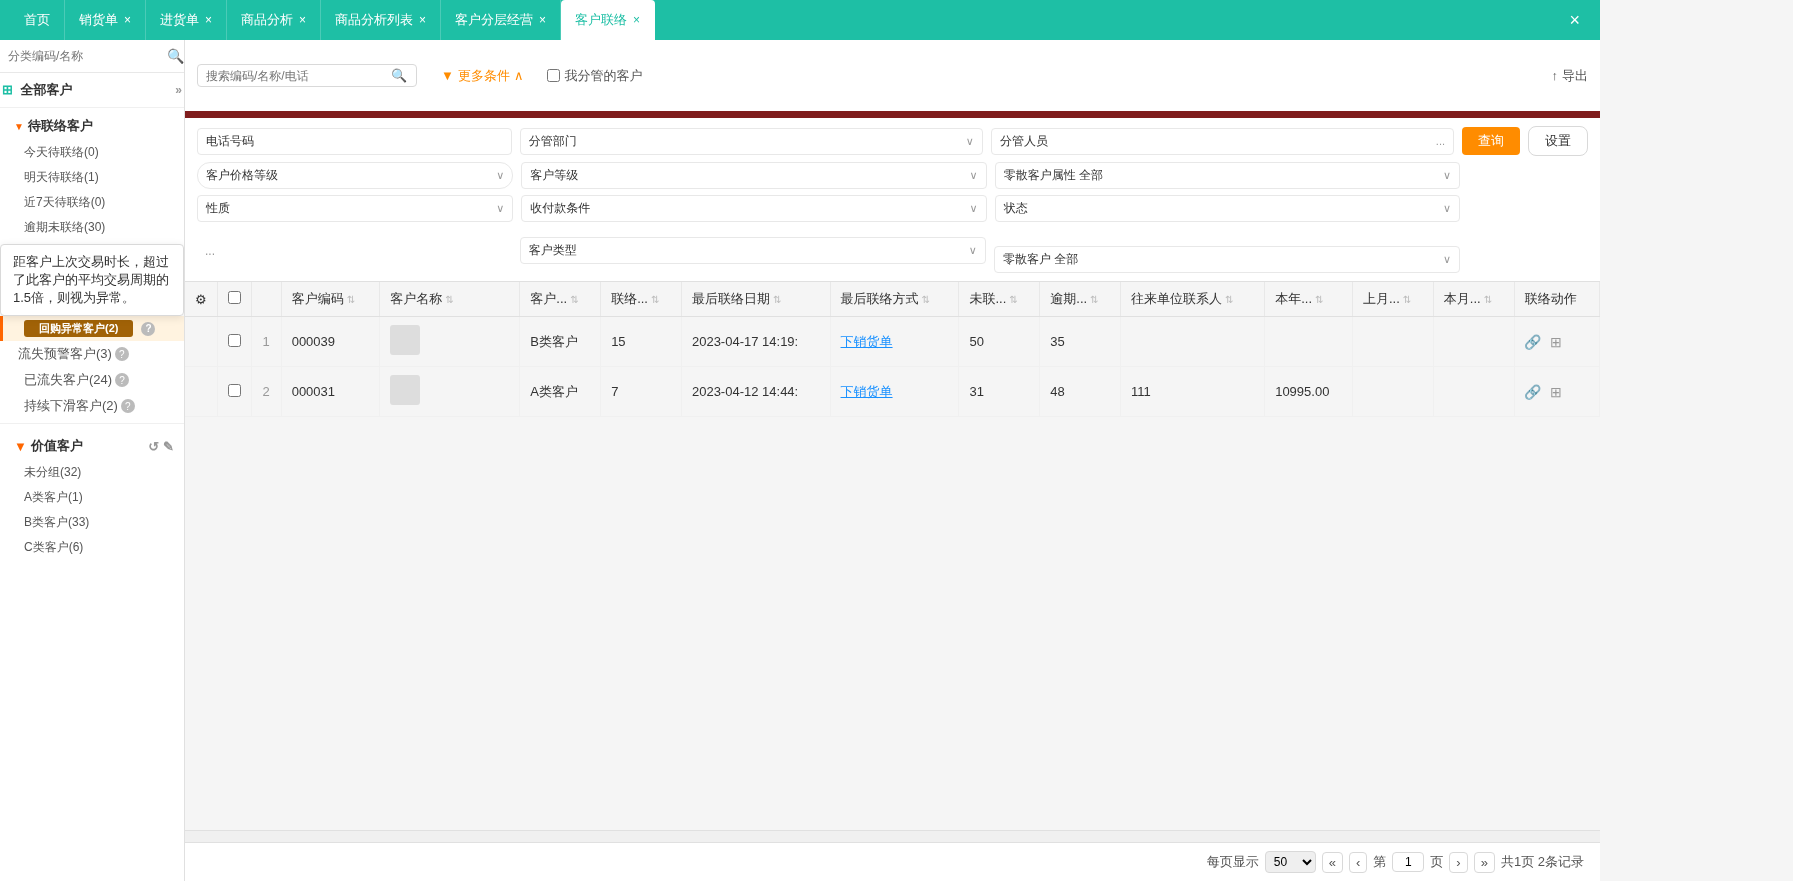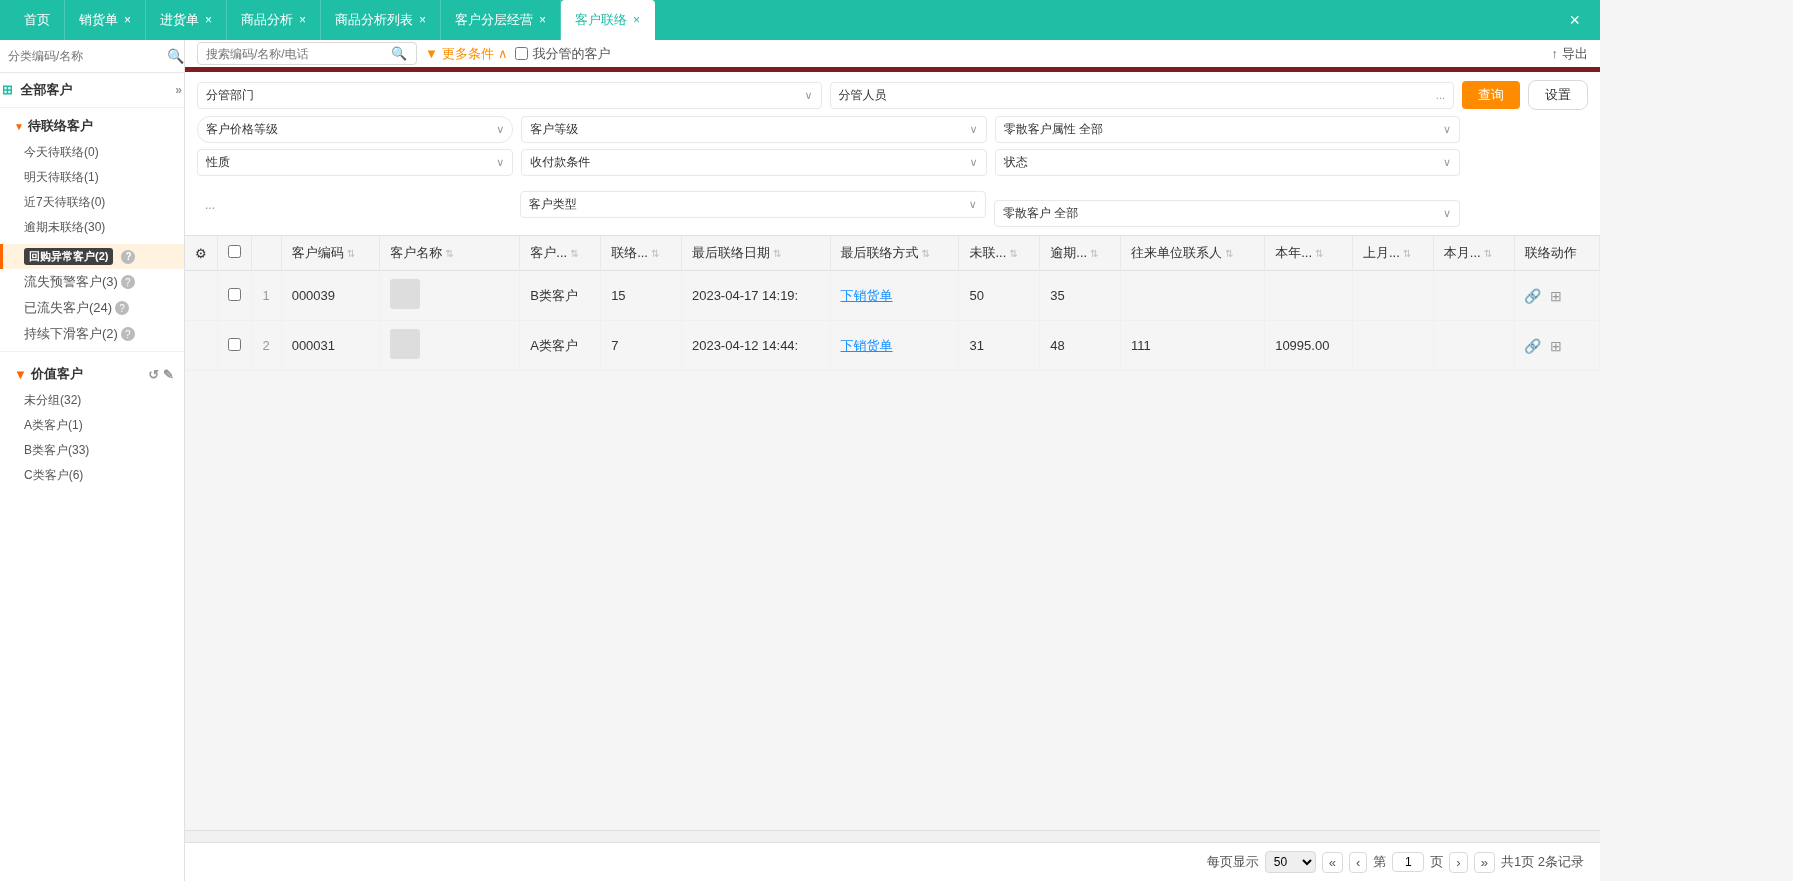--- a/index.html
+++ b/index.html
@@ -64,22 +64,22 @@
       justify-content: space-between;
     }
     .sidebar-value-title .left { display: flex; align-items: center; gap: 4px; }
     .sidebar-value-title .icons { display: flex; gap: 4px; color: #999; }
 
     
     .content-area { flex: 1; display: flex; flex-direction: column; overflow: hidden; background: #f5f5f5; }
 
     
     .toolbar {
-      background: #fff; padding: 2px 12px; border-bottom: 5px solid #7f1d1d;
-      display: flex; align-items: center; gap: 8px; flex-shrink: 0;
+      background: #fff; padding: 24px 12px; border-bottom: 7px solid #7f1d1d;
+      display: flex; align-items: center; gap: 24px; flex-shrink: 0;
     }
     .toolbar-search {
       display: flex; align-items: center; border: 1px solid #d9d9d9;
       border-radius: 4px; padding: 3px 8px; gap: 4px; width: 220px; background: #fff;
     }
     .toolbar-search input { border: none; outline: none; font-size: 12px; width: 100%; }
     .toolbar-search .search-icon { color: #999; }
 
     .filter-btn {
       display: flex; align-items: center; gap: 4px; color: #ff8c00;
@@ -241,27 +241,30 @@
         <div class="sidebar-group-title">
           <span class="arrow orange-arrow">▼</span>
           <span>待联络客户</span>
         </div>
         <div class="sidebar-item">今天待联络(0)</div>
         <div class="sidebar-item">明天待联络(1)</div>
         <div class="sidebar-item">近7天待联络(0)</div>
         <div class="sidebar-item">逾期未联络(30)</div>
       </div>
 
+      <div class="tooltip-box" style="position:relative; top:auto; left:auto; margin: 0;">
+        <span>距客户上次交易时长，超过了此客户的平均交易周期的1.5倍，则视为异常。</span>
+      </div>
 
       <div class="sidebar-item sidebar-item-active-bg" style="display:flex; align-items:center;">
-        <span style="background:#404040; color:#fff; border-radius:3px; padding:1px 5px; font-size:11px; margin-right:5px;">回购异常客户(2)</span>
+        <span style="background:#a16207; color:#fff; border-radius:3px; padding:1px 15px; font-size:11px; margin-right:5px;">回购异常客户(2)</span>
         <span class="help-icon">?</span>
       </div>
 
-      <div class="sidebar-item" style="display:flex; align-items:center; padding-left:24px;">
+      <div class="sidebar-item" style="display:flex; align-items:center; padding-left:18px;">
         <span>流失预警客户(3)</span>
         <span class="help-icon">?</span>
       </div>
       <div class="sidebar-item" style="display:flex; align-items:center; padding-left:24px;">
         <span>已流失客户(24)</span>
         <span class="help-icon">?</span>
       </div>
       <div class="sidebar-item" style="display:flex; align-items:center; padding-left:24px;">
         <span>持续下滑客户(2)</span>
         <span class="help-icon">?</span>
@@ -305,20 +308,24 @@
         </label>
         <div class="export-btn">
           <span>↑</span>
           <span>导出</span>
         </div>
       </div>
 
       <div class="filter-panel">
 
         <div class="filter-row">
+          <div class="filter-field" style="flex:2;">
+            <span class="label">电话号码</span>
+            <span class="chevron"></span>
+          </div>
           <div class="filter-field" style="flex:3;">
             <span class="label">分管部门</span>
             <span class="chevron">∨</span>
           </div>
           <div class="filter-field" style="flex:3;">
             <span class="label">分管人员</span>
             <span class="chevron">...</span>
           </div>
           <button class="query-btn">查询</button>
           <button class="setting-btn">设置</button>

